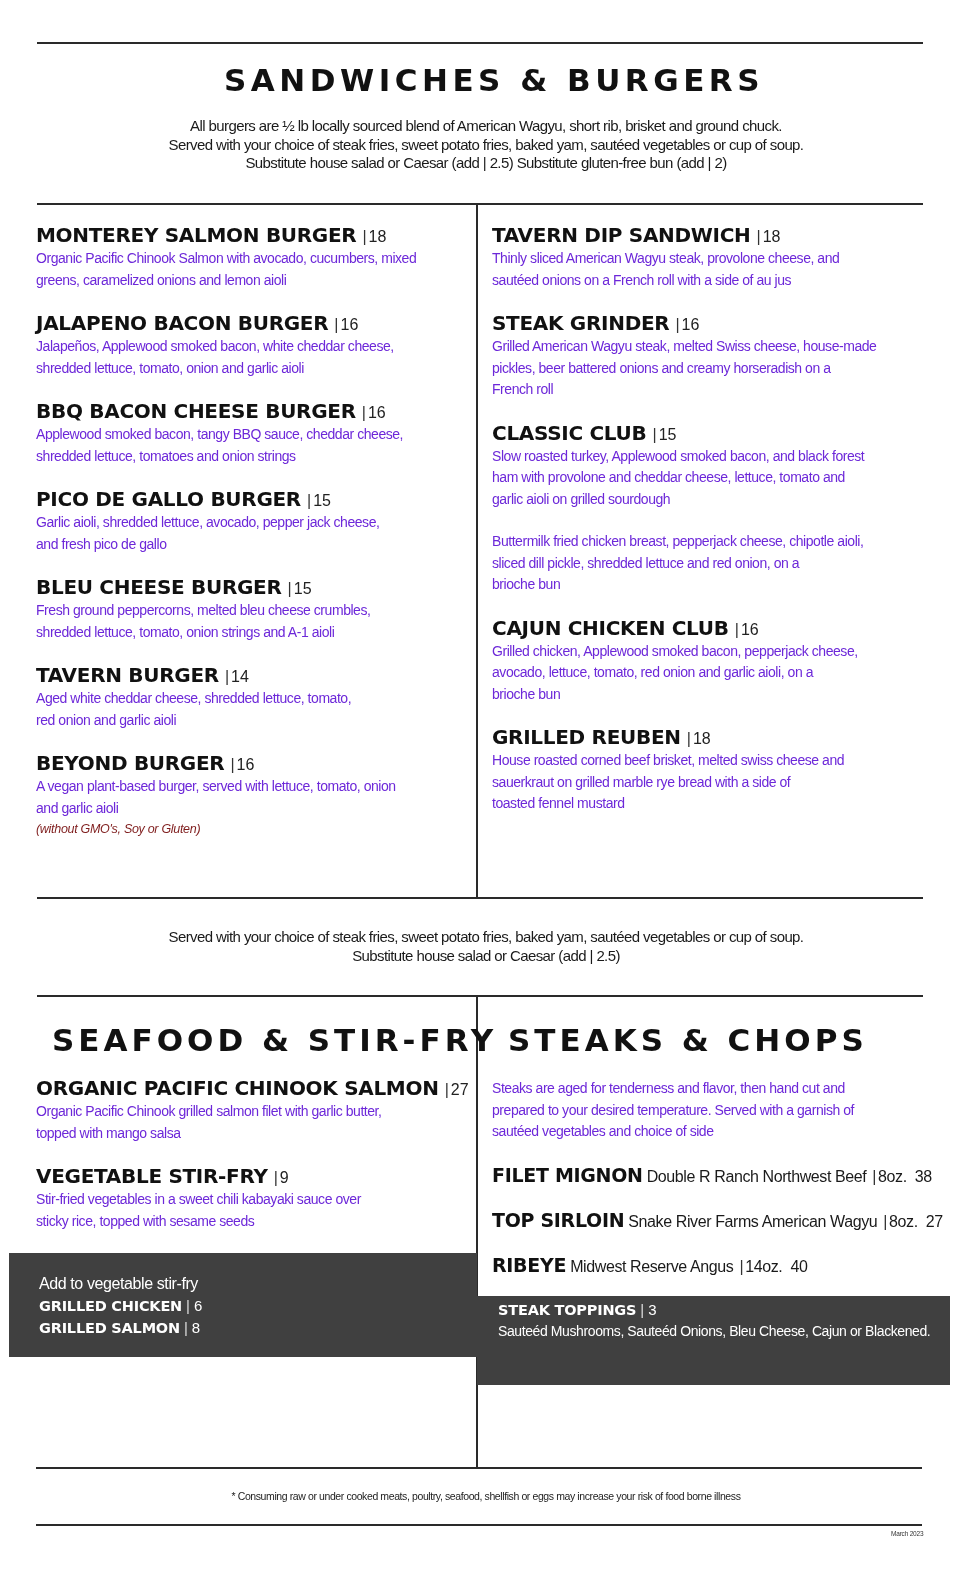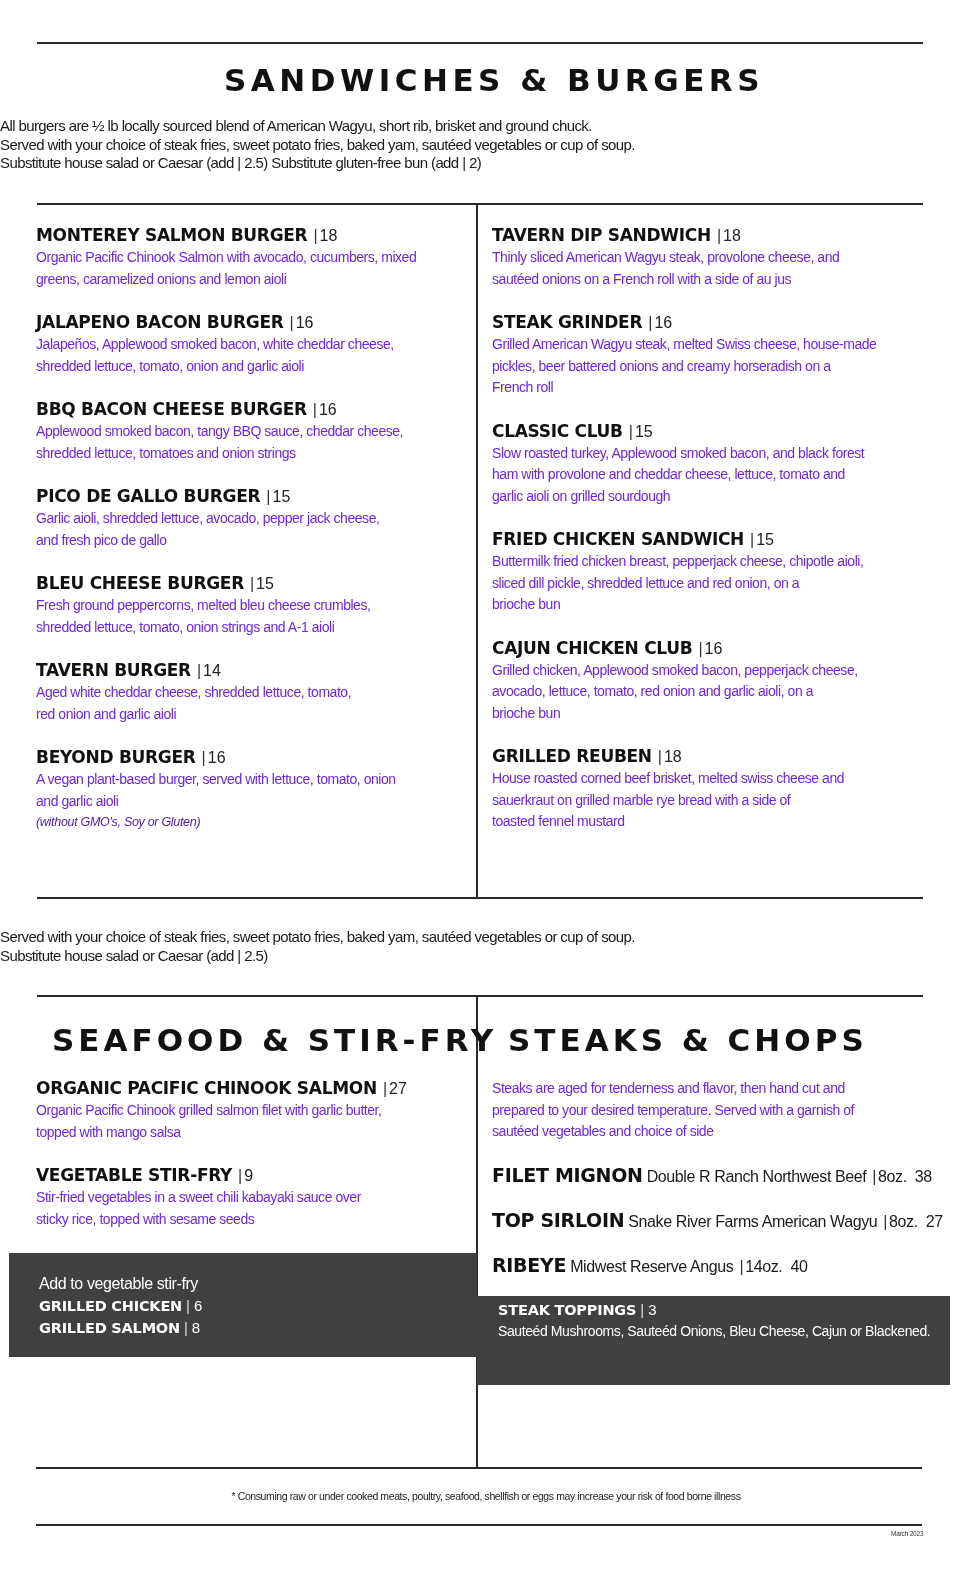--- a/index.html
+++ b/index.html
@@ -7,34 +7,34 @@
   body { position: relative; font-family: "Liberation Sans", sans-serif; color: #1a1a1a; }
 
   .rule { position: absolute; height: 2px; background: #2a2a2a; }
   .vrule { position: absolute; width: 2px; background: #2a2a2a; }
 
   .section-title {
     position: absolute; font-family: "DejaVu Sans", sans-serif; font-weight: bold;
     letter-spacing: 4px; color: #111; padding-left: 16px;
   }
   .intro {
-    position: absolute; left: 0; width: 972px; text-align: left;
+    position: absolute; left: 0; width: 972px; text-align: center;
     font-family: "Liberation Sans", sans-serif; font-size: 15px; line-height: 18.5px;
     letter-spacing: -0.6px; color: #1a1a1a;
   }
   .intro div { white-space: nowrap; }
 
   .col { position: absolute; }
   .item { margin-bottom: 21px; }
   .item-head { font-size: 17.5px; line-height: 22px; white-space: nowrap; }
-  .item-name { font-family: "DejaVu Sans", sans-serif; font-weight: bold; font-size: 17px; letter-spacing: -0.3px; color: #111; }
+  .item-name { font-family: "DejaVu Sans", sans-serif; font-weight: bold; font-size: 20px; letter-spacing: -0.3px; color: #111; }
   .item-sep { color: #333; font-weight: normal; margin: 0 2px 0 6px; font-size: 16px; }
   .item-price { font-size: 16px; color: #222; }
   .item-desc { font-size: 14px; line-height: 21.5px; letter-spacing: -0.45px; color: #6d28d9; }
-  .item-note { font-size: 12.5px; font-style: italic; line-height: 20px; letter-spacing: -0.3px; color: #4c1d95; }
+  .item-note { font-size: 12.5px; font-style: italic; line-height: 20px; letter-spacing: -0.3px; color: #7f1d1d; }
 
   .steak-line { font-size: 16px; line-height: 22px; margin-bottom: 21px; white-space: nowrap; letter-spacing: -0.4px; }
   .steak-line .item-name { font-size: 19px; letter-spacing: -0.3px; }
 
   .black-box { position: absolute; background: #404040; color: #ffffff; }
   .black-box .bb-text { font-size: 16px; line-height: 22px; letter-spacing: -0.4px; }
   .black-box .bb-line { font-size: 15px; line-height: 22px; white-space: nowrap; }
   .black-box .bb-name { font-family: "DejaVu Sans", sans-serif; font-weight: bold; font-size: 14.5px; letter-spacing: -0.2px; }
   .black-box .bb-sep { margin: 0 4px; color: #ddd; }
   .black-box .bb-desc { font-size: 14px; line-height: 20px; letter-spacing: -0.4px; white-space: nowrap; }
@@ -136,21 +136,20 @@
   </div>
   <div class="item">
     <div class="item-head"><span class="item-name">CLASSIC CLUB</span><span class="item-sep">|</span><span class="item-price">15</span></div>
     <div class="item-desc">
       <div>Slow roasted turkey, Applewood smoked bacon, and black forest</div>
       <div>ham with provolone and cheddar cheese, lettuce, tomato and</div>
       <div>garlic aioli on grilled sourdough</div>
     </div>
   </div>
   <div class="item">
-    <div class="item-head"><span class="item-name">FRIED CHICKEN SANDWICH</span><span class="item-sep">|</span><span class="item-price">15</span></div>
     <div class="item-desc">
       <div>Buttermilk fried chicken breast, pepperjack cheese, chipotle aioli,</div>
       <div>sliced dill pickle, shredded lettuce and red onion, on a</div>
       <div>brioche bun</div>
     </div>
   </div>
   <div class="item">
     <div class="item-head"><span class="item-name">CAJUN CHICKEN CLUB</span><span class="item-sep">|</span><span class="item-price">16</span></div>
     <div class="item-desc">
       <div>Grilled chicken, Applewood smoked bacon, pepperjack cheese,</div>

